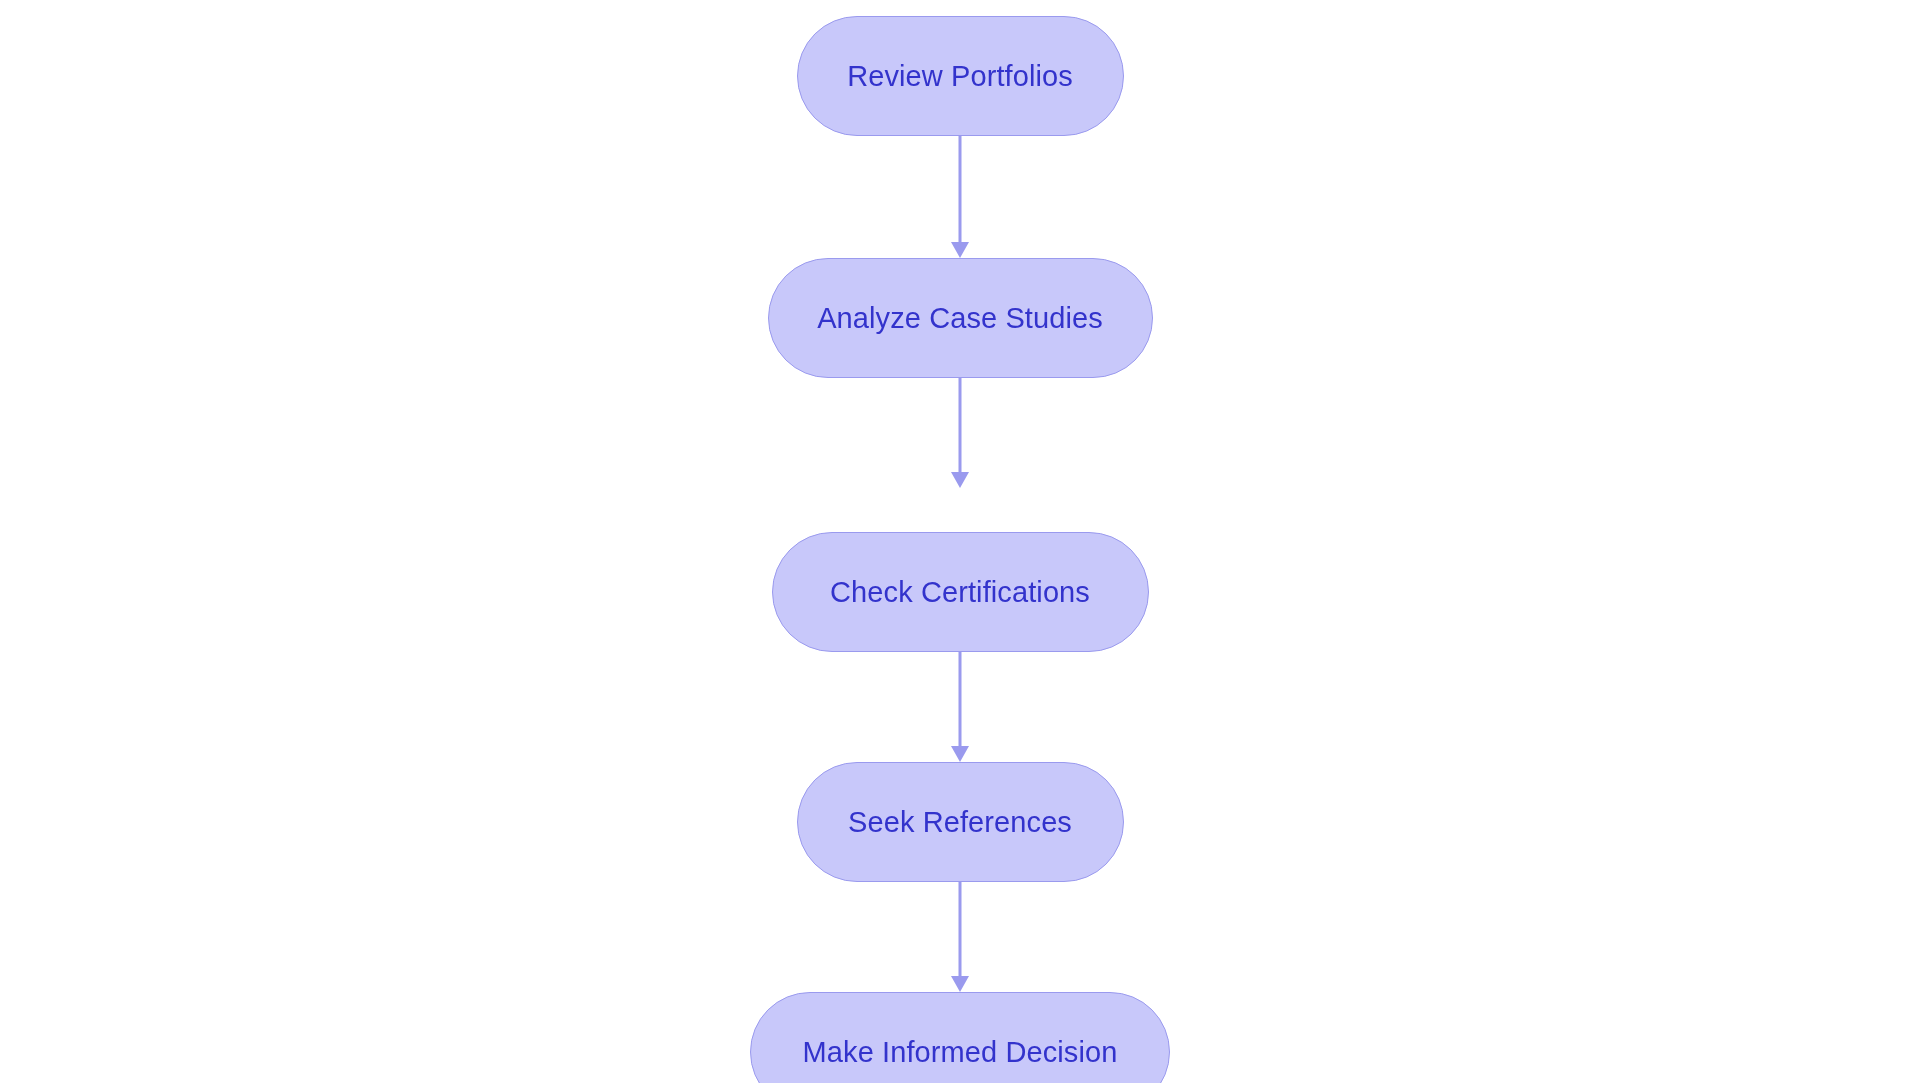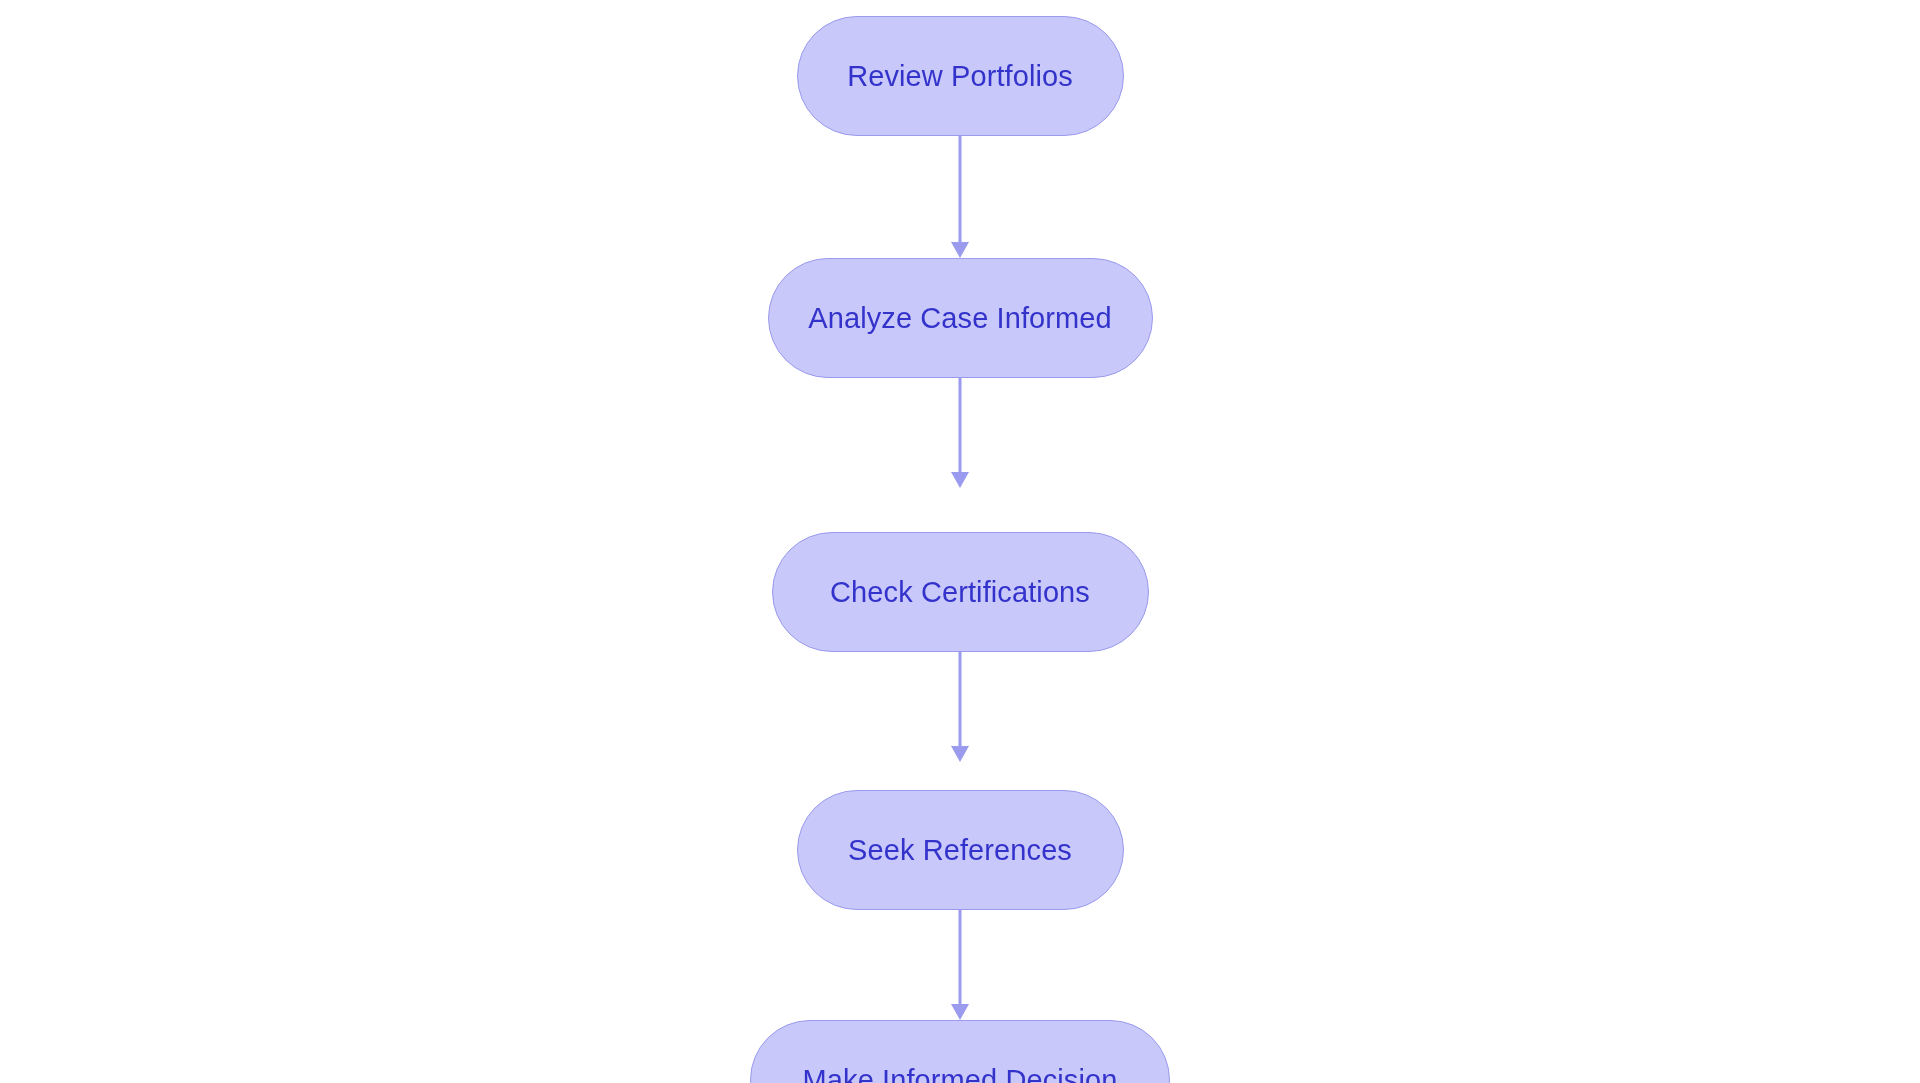--- a/index.html
+++ b/index.html
@@ -51,21 +51,21 @@
     font-weight: 400;
     line-height: 1;
     letter-spacing: 0.1px;
     white-space: nowrap;
     user-select: none;
   }
 
   .node-w1 { width: 327px; }
   .node-w2 { width: 385px; }
   .node-w3 { width: 377px; margin-top: 44px; }
-  .node-w4 { width: 327px; margin-top: 28px; }
+  .node-w4 { width: 327px; }
   .node-w5 { width: 420px; }
 
   
   .connector {
     position: relative;
     width: 20px;
     flex: 0 0 auto;
     display: flex;
     justify-content: center;
   }
@@ -112,21 +112,21 @@
     <div class="node node-w1">
       <span class="node-label">Review Portfolios</span>
     </div>
 
     <div class="connector gap-1">
       <span class="connector-line"></span>
       <span class="connector-head"></span>
     </div>
 
     <div class="node node-w2">
-      <span class="node-label">Analyze Case Informed</span>
+      <span class="node-label">Analyze Case Studies</span>
     </div>
 
     <div class="connector gap-2">
       <span class="connector-line"></span>
       <span class="connector-head"></span>
     </div>
 
     <div class="node node-w3">
       <span class="node-label">Check Certifications</span>
     </div>

